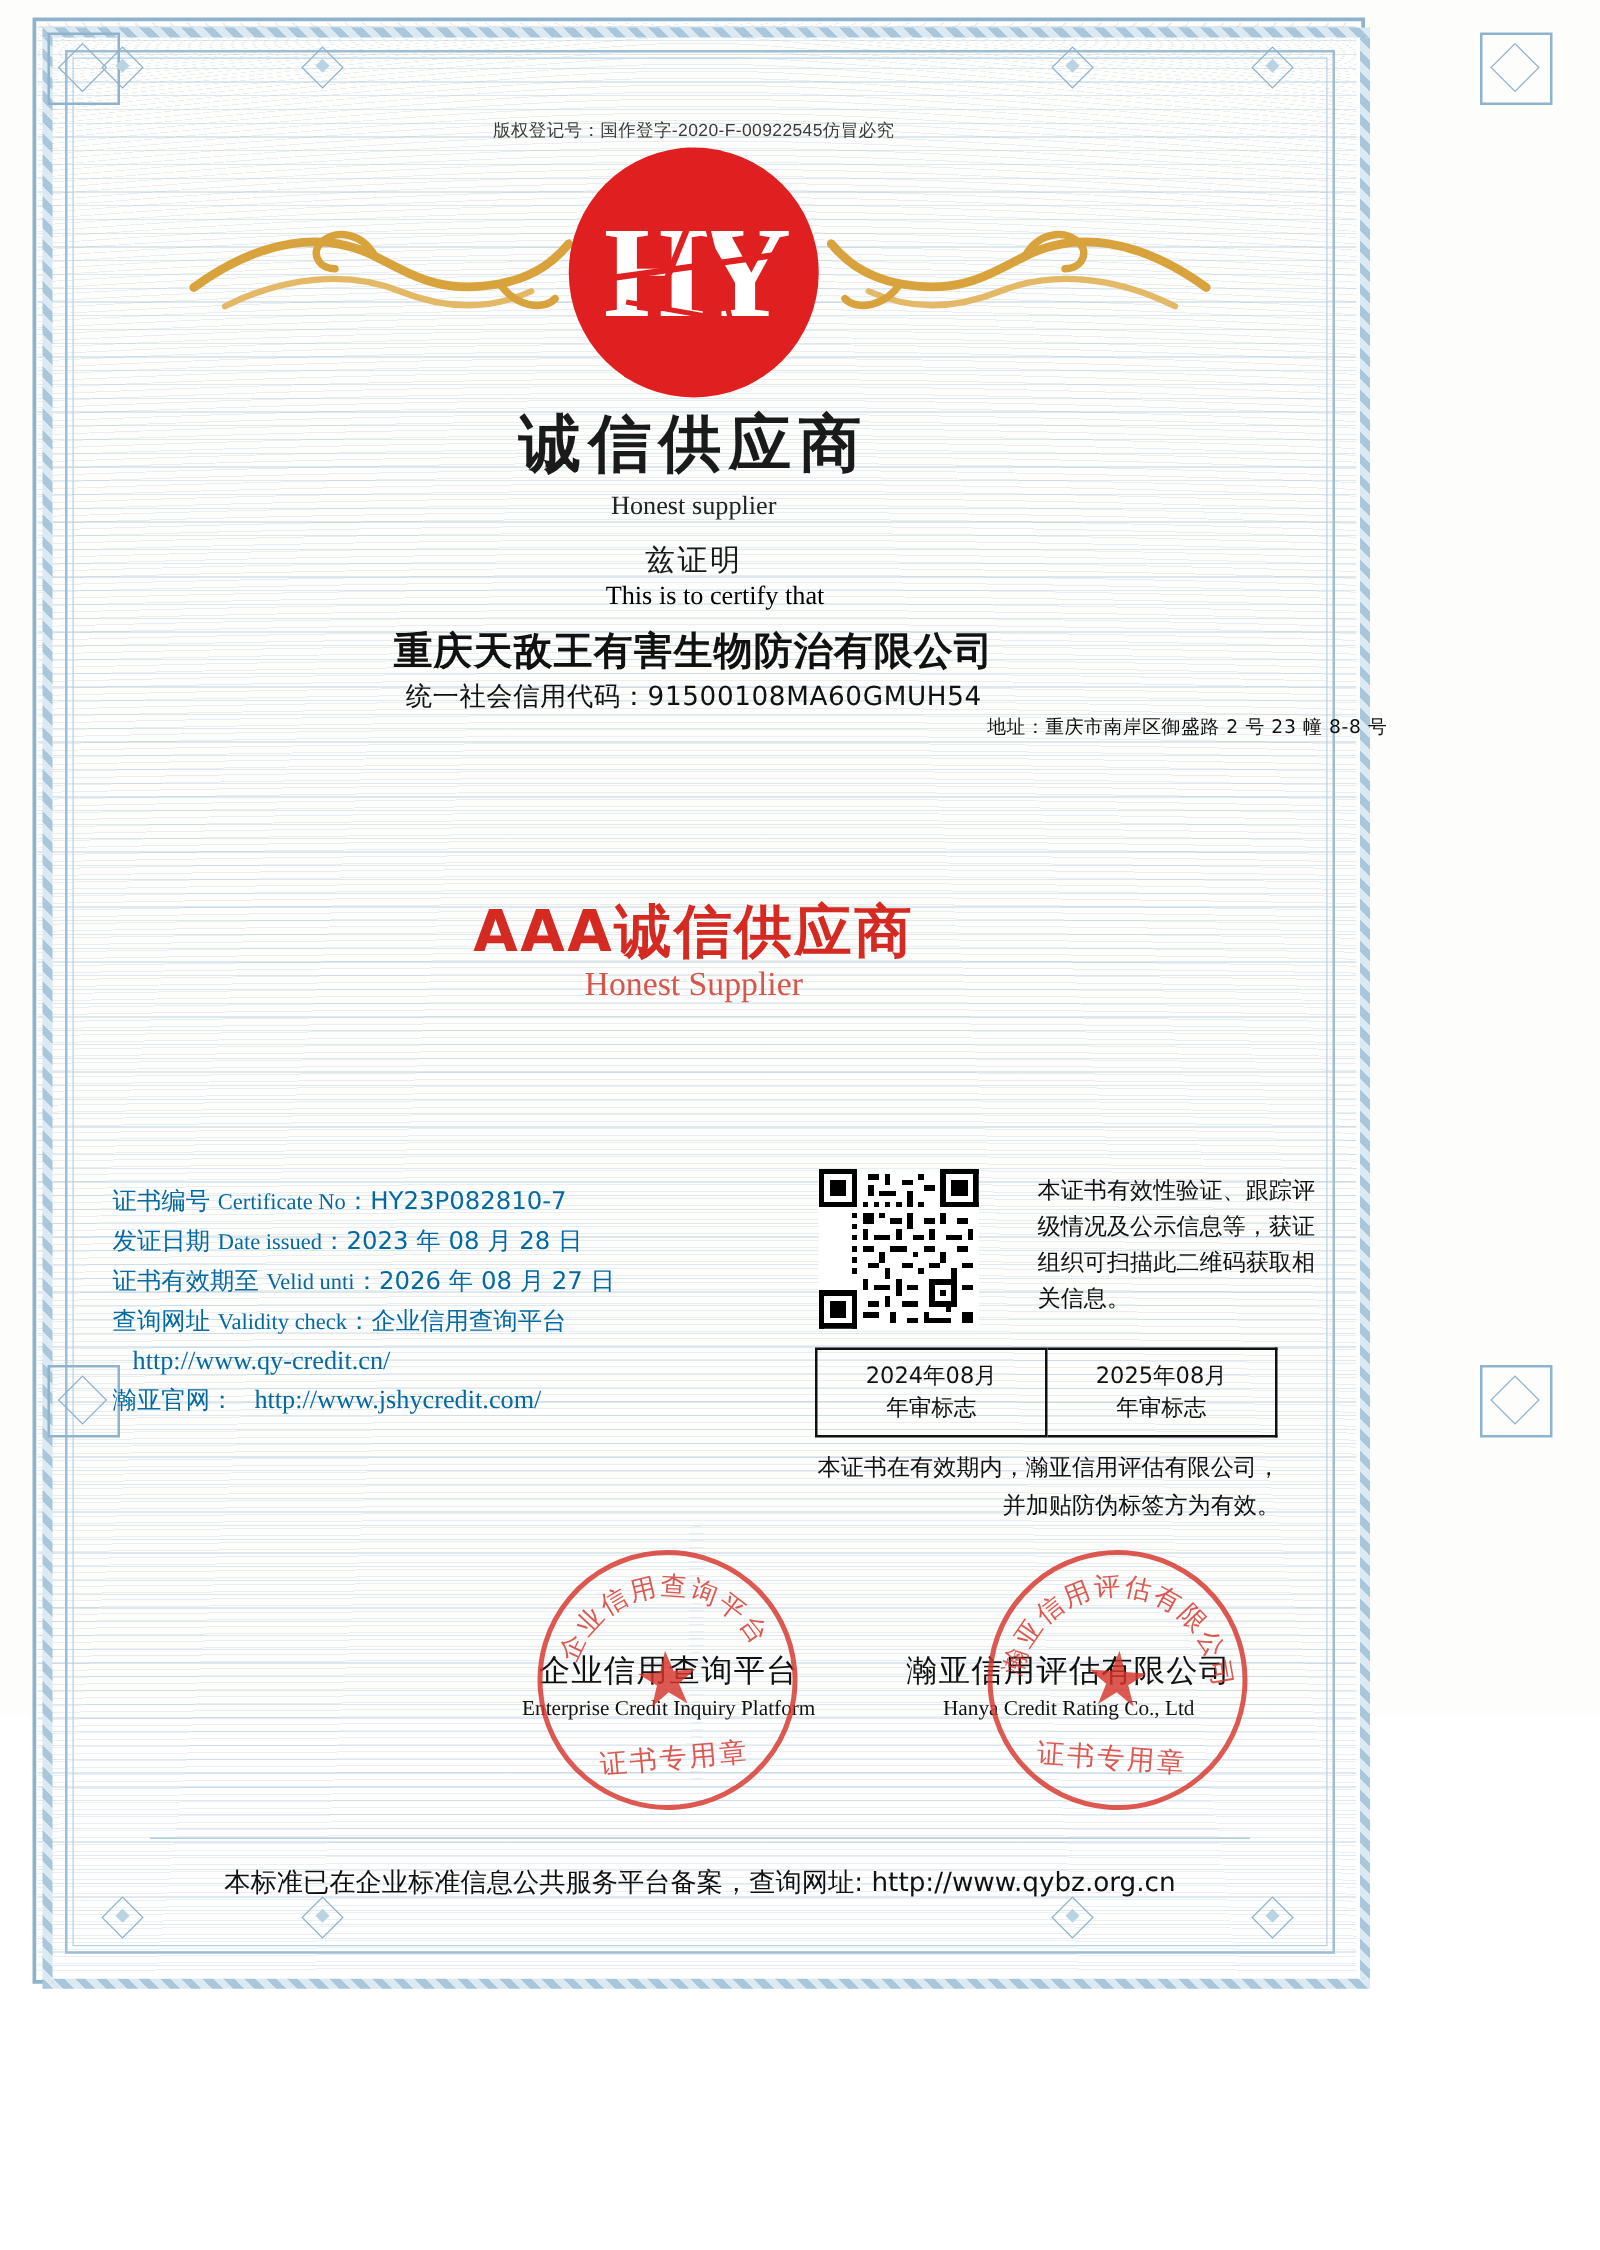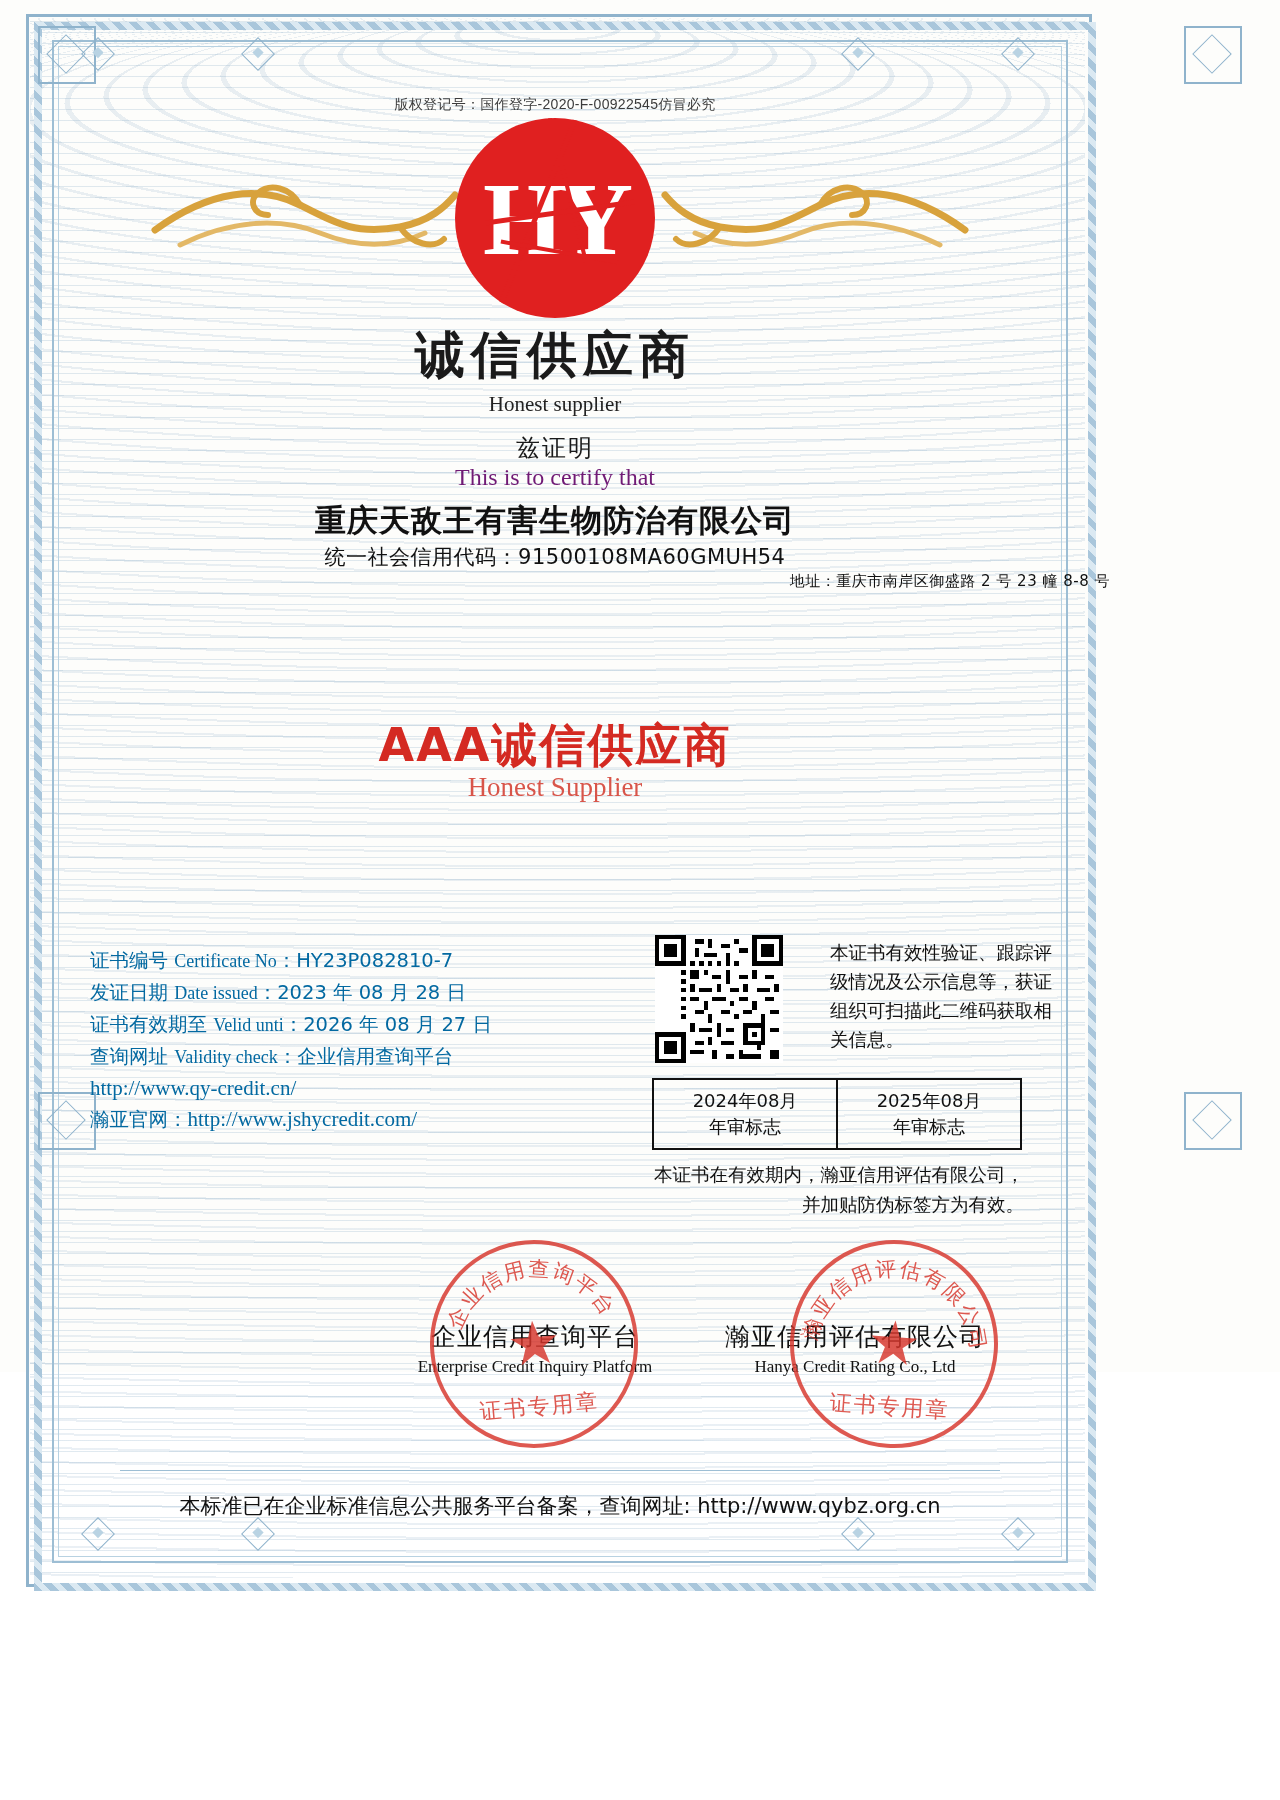--- a/index.html
+++ b/index.html
@@ -200,23 +200,24 @@
     text-align: center;
     font-size: 24px;
     color: #1a1a1a;
     letter-spacing: 2px;
     font-family: "DejaVu Sans", sans-serif;
   }
   .certify-en {
     position: absolute;
     top: 464px; left: 0; width: 1110px;
     text-align: center;
-    font-size: 24px;
-    color: #701a75;
+    font-size: 21px;
+    color: #000000;
     font-family: "Liberation Serif", serif;
+    padding-left: 17px;
   }
   .company-name {
     position: absolute;
     top: 500px; left: 0; width: 1110px;
     text-align: center;
     font-size: 31px;
     font-weight: bold;
     color: #111;
     letter-spacing: 1px;
     font-family: "DejaVu Sans", sans-serif;
@@ -274,20 +275,21 @@
     white-space: nowrap;
   }
   .detail-row .lbl-en {
     font-family: "Liberation Serif", serif;
     font-size: 18px;
   }
   .detail-url {
     font-size: 21px;
     line-height: 31px;
     font-family: "Liberation Serif", serif;
+    margin-left: 16px;
   }
 
   
   .qr {
     position: absolute;
     left: 655px; top: 935px;
     width: 128px; height: 128px;
     background: #fff;
   }
   .qr svg { display:block; }

